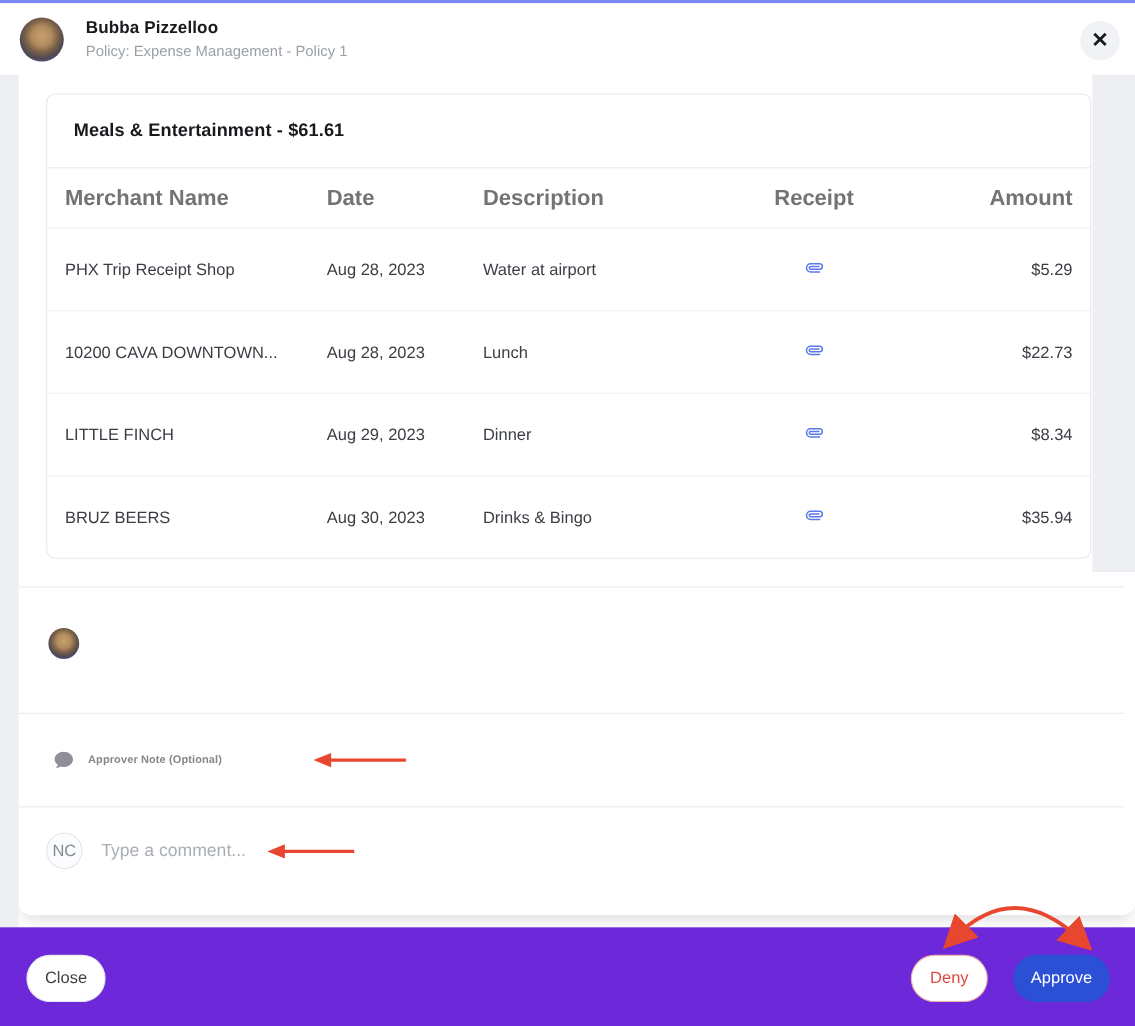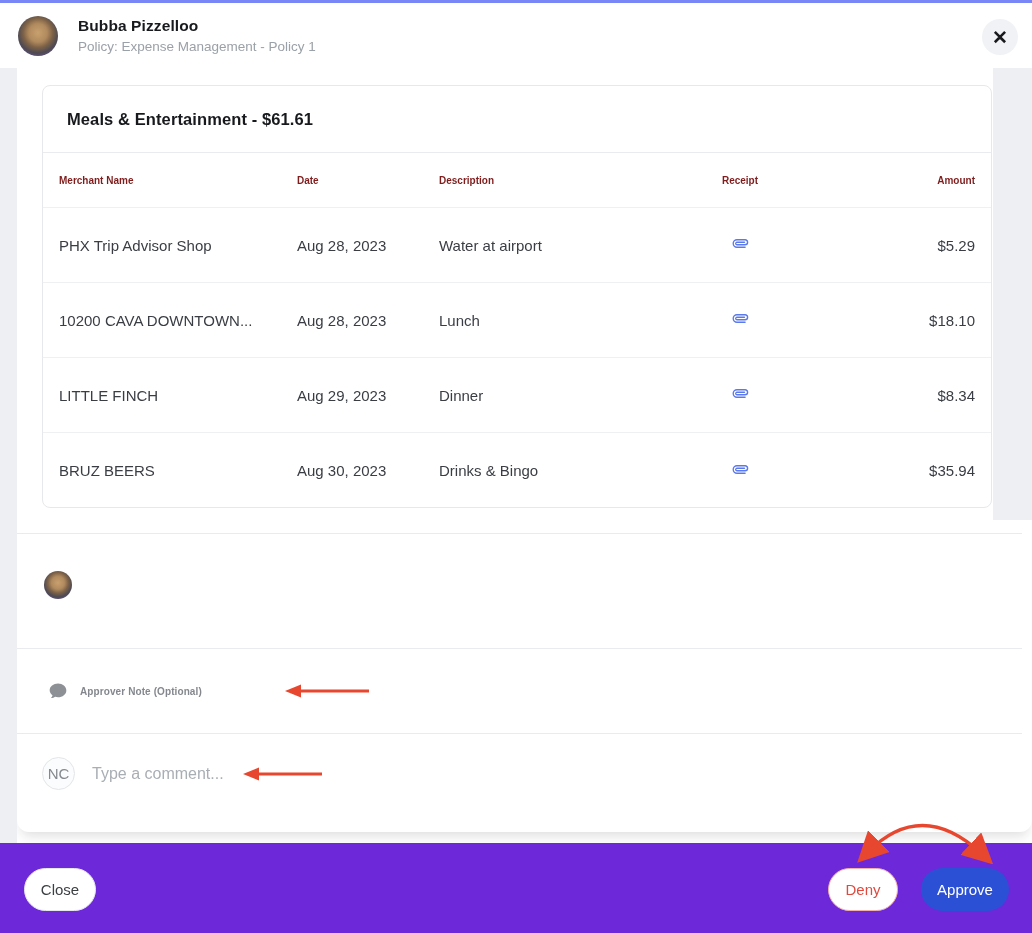--- a/index.html
+++ b/index.html
@@ -30,21 +30,21 @@
   .content-panel { position:absolute; left:17px; top:68px; width:1015px; height:764px; background:#fff;
     border-radius:0 0 12px 12px; box-shadow:0 8px 12px -4px rgba(27,31,35,.14); }
 
   
   .card { position:absolute; left:42px; top:85px; width:950px; height:423px; background:#fff;
     border:1px solid #e6e8eb; border-radius:8px; }
   .card-title-row { height:67px; display:flex; align-items:center; padding:0 24px;
     border-bottom:1px solid #e9ebee; }
   .card-title { font-size:16.5px; font-weight:bold; color:#17191c; letter-spacing:.1px; }
   .thead { height:55px; display:flex; align-items:center; border-bottom:1px solid #eef0f2;
-    font-size:10px; font-weight:bold; color:#7f1d1d; }
+    font-size:20px; font-weight:bold; color:#737373; }
   .trow { height:75px; display:flex; align-items:center; border-bottom:1px solid #eef0f2;
     font-size:15px; color:#3a3e44; cursor:pointer; }
   .trow:last-child { border-bottom:none; }
   .col-merchant { width:254px; padding-left:16px; }
   .col-date { width:142px; }
   .col-desc { flex:1; }
   .col-receipt { width:170px; text-align:center; }
   .col-amount { width:166px; text-align:right; padding-right:16px; }
   .clip { display:inline-block; color:#5b79ea; transform:rotate(45deg); cursor:pointer; }
   .clip svg { display:block; }
@@ -117,37 +117,37 @@
     </div>
     <div class="thead">
       <div class="col-merchant">Merchant Name</div>
       <div class="col-date">Date</div>
       <div class="col-desc">Description</div>
       <div class="col-receipt">Receipt</div>
       <div class="col-amount">Amount</div>
     </div>
 
     <div class="trow">
-      <div class="col-merchant">PHX Trip Advisor Shop</div>
+      <div class="col-merchant">PHX Trip Receipt Shop</div>
       <div class="col-date">Aug 28, 2023</div>
       <div class="col-desc">Water at airport</div>
       <div class="col-receipt"><span class="clip"><svg width="15" height="15" viewBox="0 0 24 24" fill="none" stroke="currentColor" stroke-width="2.2" stroke-linecap="round" stroke-linejoin="round">
               <path d="M21.44 11.05l-9.19 9.19a6 6 0 0 1-8.49-8.49l9.19-9.19a4 4 0 0 1 5.66 5.66l-9.2 9.19a2 2 0 0 1-2.83-2.83l8.49-8.48"></path>
             </svg></span></div>
       <div class="col-amount">$5.29</div>
     </div>
 
     <div class="trow">
       <div class="col-merchant">10200 CAVA DOWNTOWN...</div>
       <div class="col-date">Aug 28, 2023</div>
       <div class="col-desc">Lunch</div>
       <div class="col-receipt"><span class="clip"><svg width="15" height="15" viewBox="0 0 24 24" fill="none" stroke="currentColor" stroke-width="2.2" stroke-linecap="round" stroke-linejoin="round">
               <path d="M21.44 11.05l-9.19 9.19a6 6 0 0 1-8.49-8.49l9.19-9.19a4 4 0 0 1 5.66 5.66l-9.2 9.19a2 2 0 0 1-2.83-2.83l8.49-8.48"></path>
             </svg></span></div>
-      <div class="col-amount">$18.10</div>
+      <div class="col-amount">$22.73</div>
     </div>
 
     <div class="trow">
       <div class="col-merchant">LITTLE FINCH</div>
       <div class="col-date">Aug 29, 2023</div>
       <div class="col-desc">Dinner</div>
       <div class="col-receipt"><span class="clip"><svg width="15" height="15" viewBox="0 0 24 24" fill="none" stroke="currentColor" stroke-width="2.2" stroke-linecap="round" stroke-linejoin="round">
               <path d="M21.44 11.05l-9.19 9.19a6 6 0 0 1-8.49-8.49l9.19-9.19a4 4 0 0 1 5.66 5.66l-9.2 9.19a2 2 0 0 1-2.83-2.83l8.49-8.48"></path>
             </svg></span></div>
       <div class="col-amount">$8.34</div>

